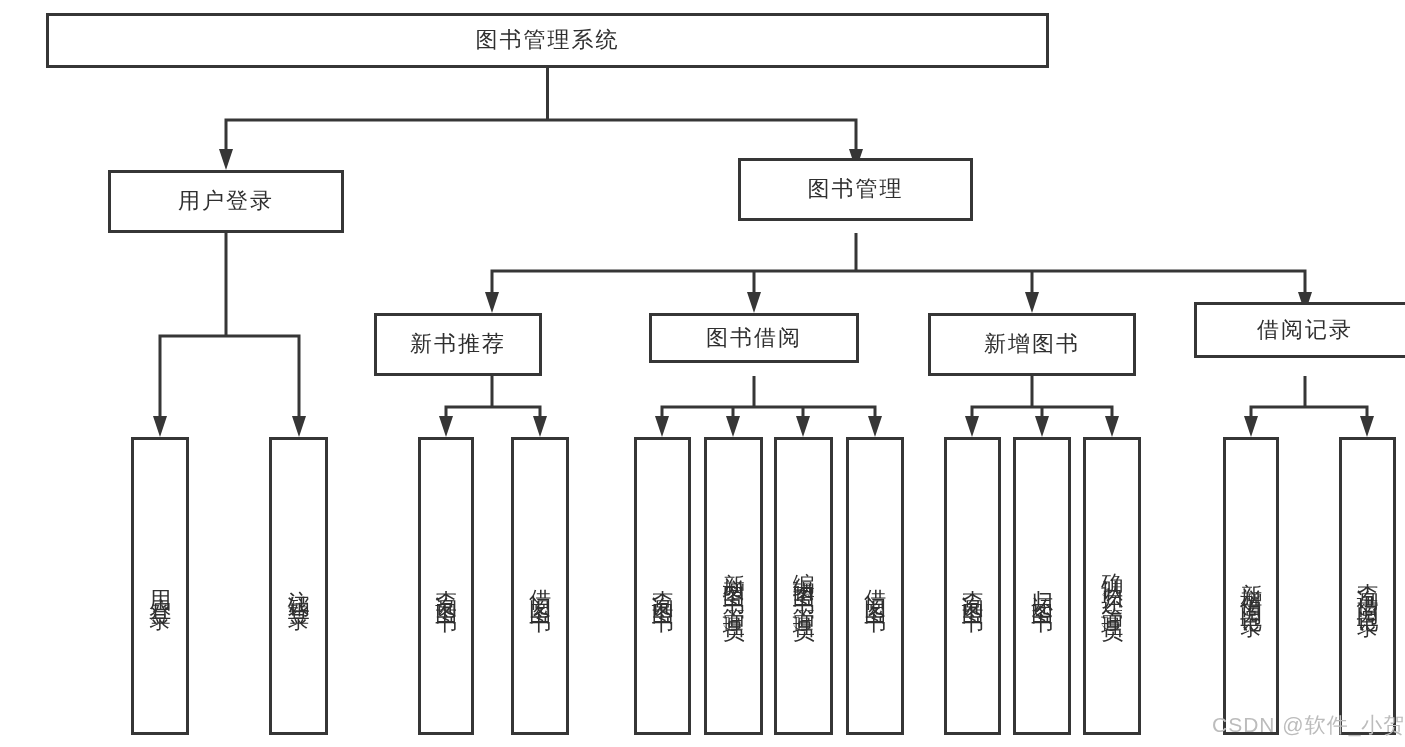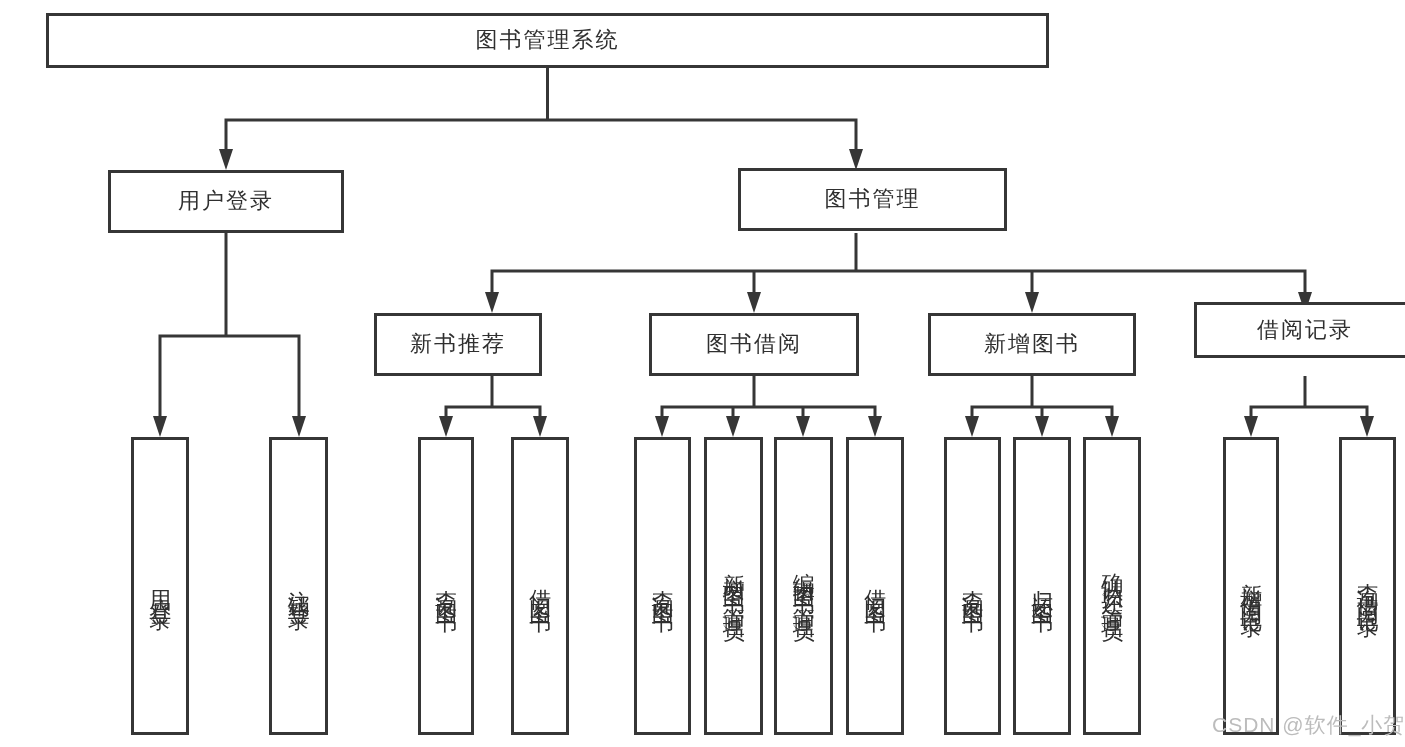--- a/index.html
+++ b/index.html
@@ -88,24 +88,24 @@
       <polygon points="1009,416 1023,416 1016,437"></polygon>
       <polygon points="1079,416 1093,416 1086,437"></polygon>
       <polygon points="1218,416 1232,416 1225,437"></polygon>
       <polygon points="1334,416 1348,416 1341,437"></polygon>
     </g>
   </svg>
 
   <div class="box" style="left:20px;top:13px;width:1003px;height:55px">图书管理系统</div>
 
   <div class="box" style="left:82px;top:170px;width:236px;height:63px">用户登录</div>
-  <div class="box" style="left:712px;top:168px;width:269px;height:63px">图书管理</div>
+  <div class="box" style="left:712px;top:158px;width:235px;height:63px">图书管理</div>
 
   <div class="box" style="left:348px;top:313px;width:168px;height:63px">新书推荐</div>
-  <div class="box" style="left:623px;top:313px;width:210px;height:63px">图书借阅</div>
+  <div class="box" style="left:623px;top:313px;width:210px;height:50px">图书借阅</div>
   <div class="box" style="left:902px;top:313px;width:208px;height:63px">新增图书</div>
   <div class="box" style="left:1168px;top:302px;width:222px;height:56px">借阅记录</div>
 
   <div class="box vbox" style="left:105px;width:58px">用户登录</div>
   <div class="box vbox" style="left:243px;width:59px">注销登录</div>
 
   <div class="box vbox" style="left:392px;width:56px">查询图书</div>
   <div class="box vbox" style="left:485px;width:58px">借阅图书</div>
 
   <div class="box vbox" style="left:608px;width:57px">查询图书</div>

